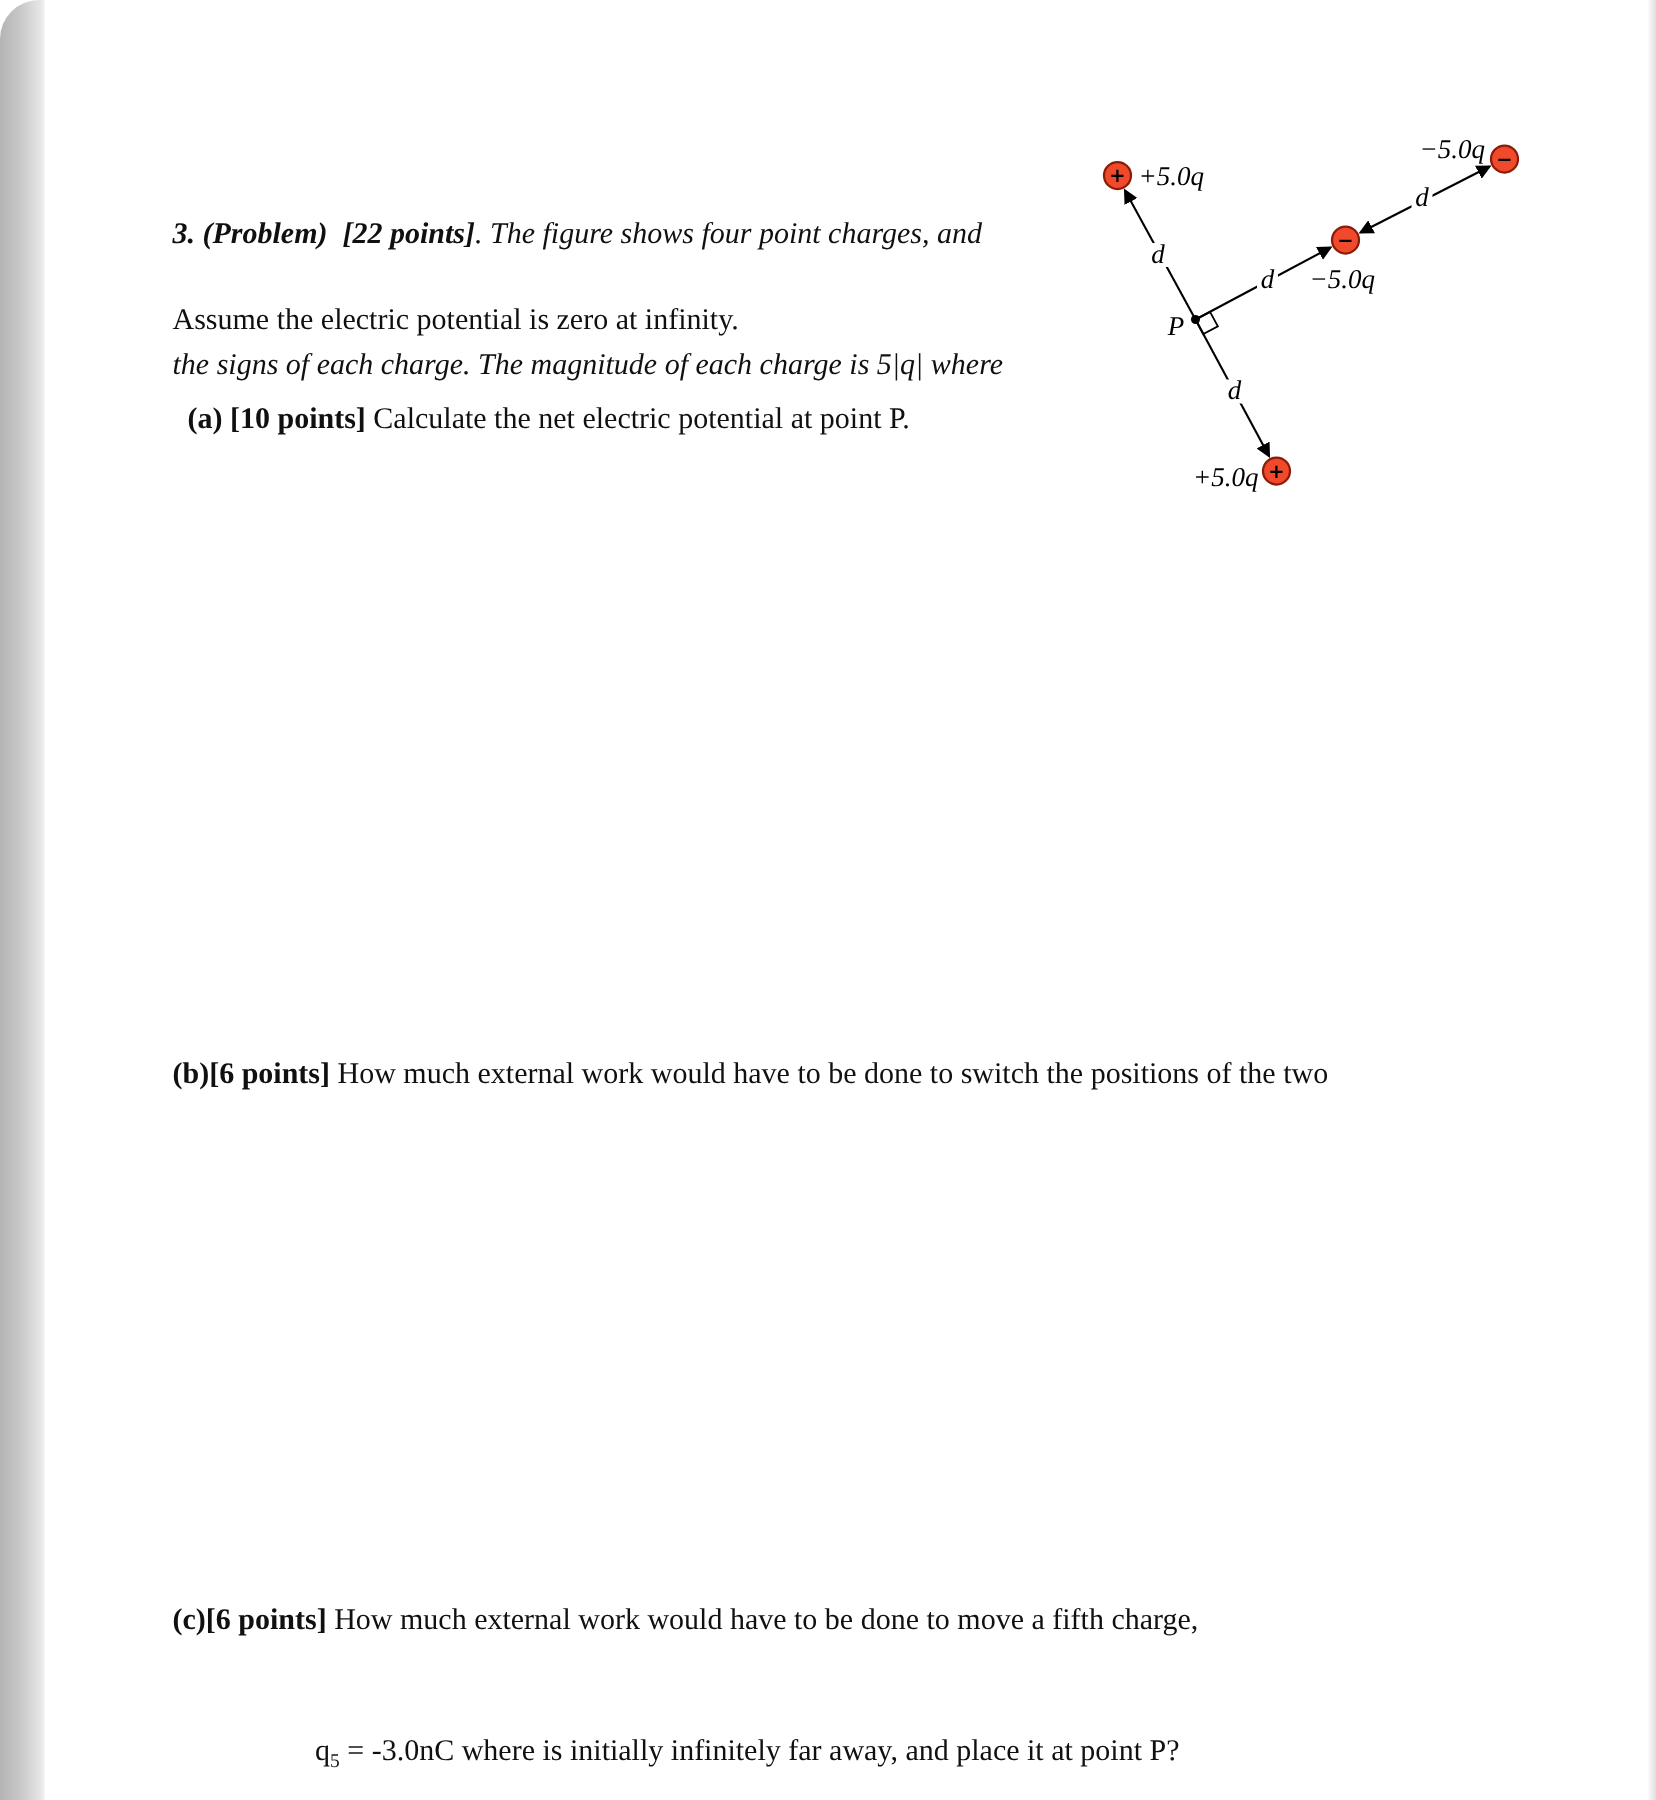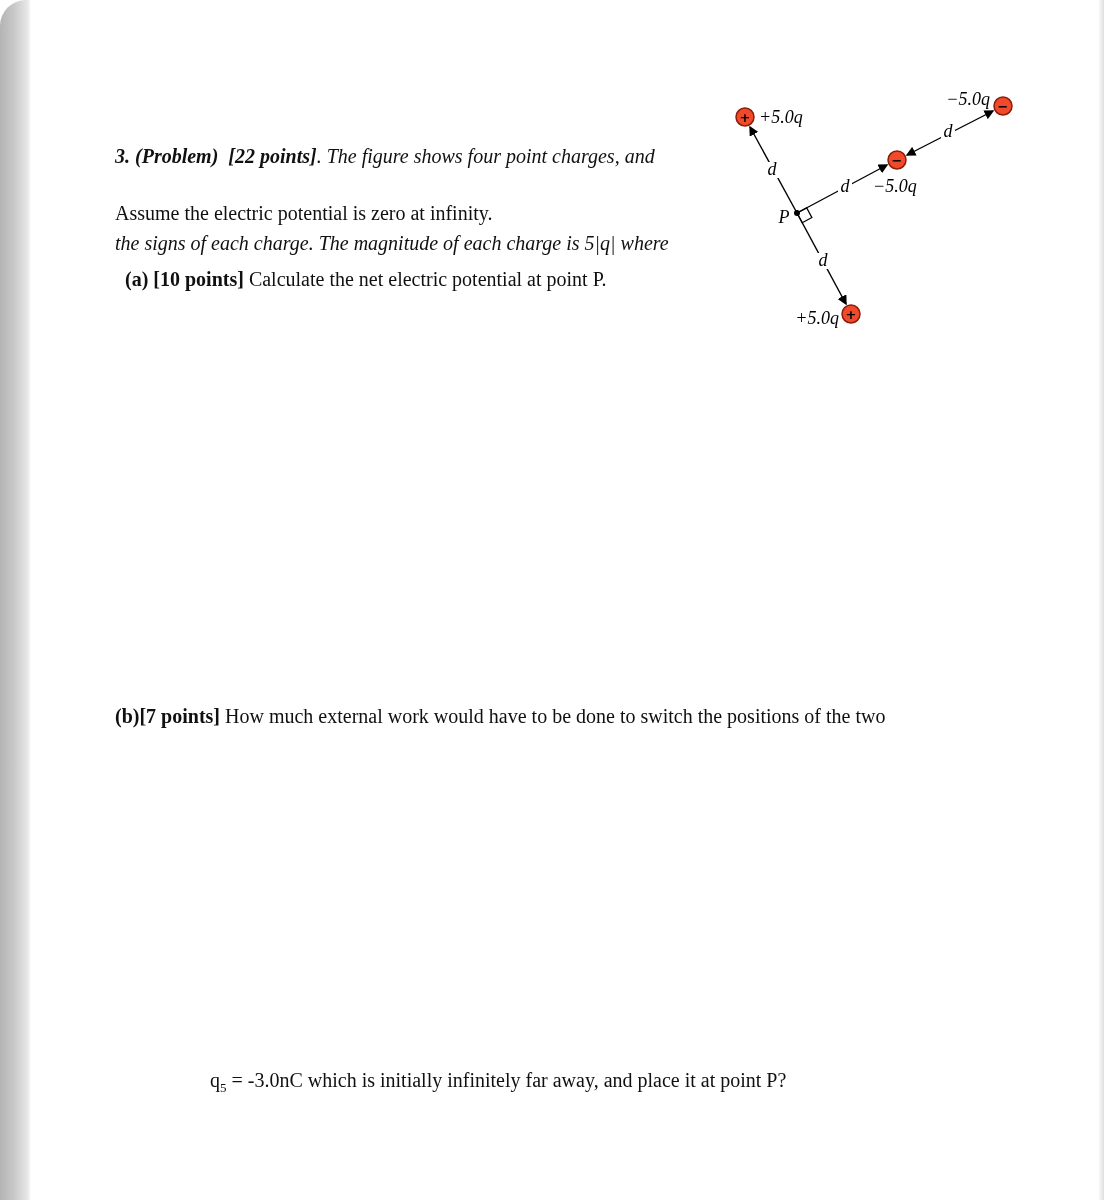--- a/index.html
+++ b/index.html
@@ -56,25 +56,26 @@
   <div class="line">the signs of each charge. The magnitude of each charge is 5|q| where</div>
 </div>
 
 <div class="para p2">Assume the electric potential is zero at infinity.</div>
 
 <div class="para p3">
   <span class="b">(a) [10 points]</span><span> Calculate the net electric potential at point P.</span>
 </div>
 
 <div class="para p4">
-  <div class="line"><span class="b">(b)[7 points]</span><span> How much external work would have to be done to switch the positions of the two</span></div>
+  <div class="line"><span class="b">(b)[6 points]</span><span> How much external work would have to be done to switch the positions of the two</span></div>
 </div>
 
 <div class="para p5">
-  <div class="line indent"><span>q</span><sub>5</sub><span> = -3.0nC which is initially infinitely far away, and place it at point P?</span></div>
+  <div class="line"><span class="b">(c)[6 points]</span><span> How much external work would have to be done to move a fifth charge,</span></div>
+  <div class="line indent"><span>q</span><sub>5</sub><span> = -3.0nC where is initially infinitely far away, and place it at point P?</span></div>
 </div>
 
 <svg class="figure" width="320" height="270" viewBox="0 0 320 270">
   <defs>
     <marker id="arr" viewBox="0 0 10 10" refX="8.5" refY="5" markerWidth="7" markerHeight="7" orient="auto-start-reverse">
       <path d="M0,0 L10,5 L0,10 Z" fill="#000"></path>
     </marker>
   </defs>
 
   <line class="figline" x1="77" y1="133" x2="30" y2="47" marker-end="url(#arr)"></line>

